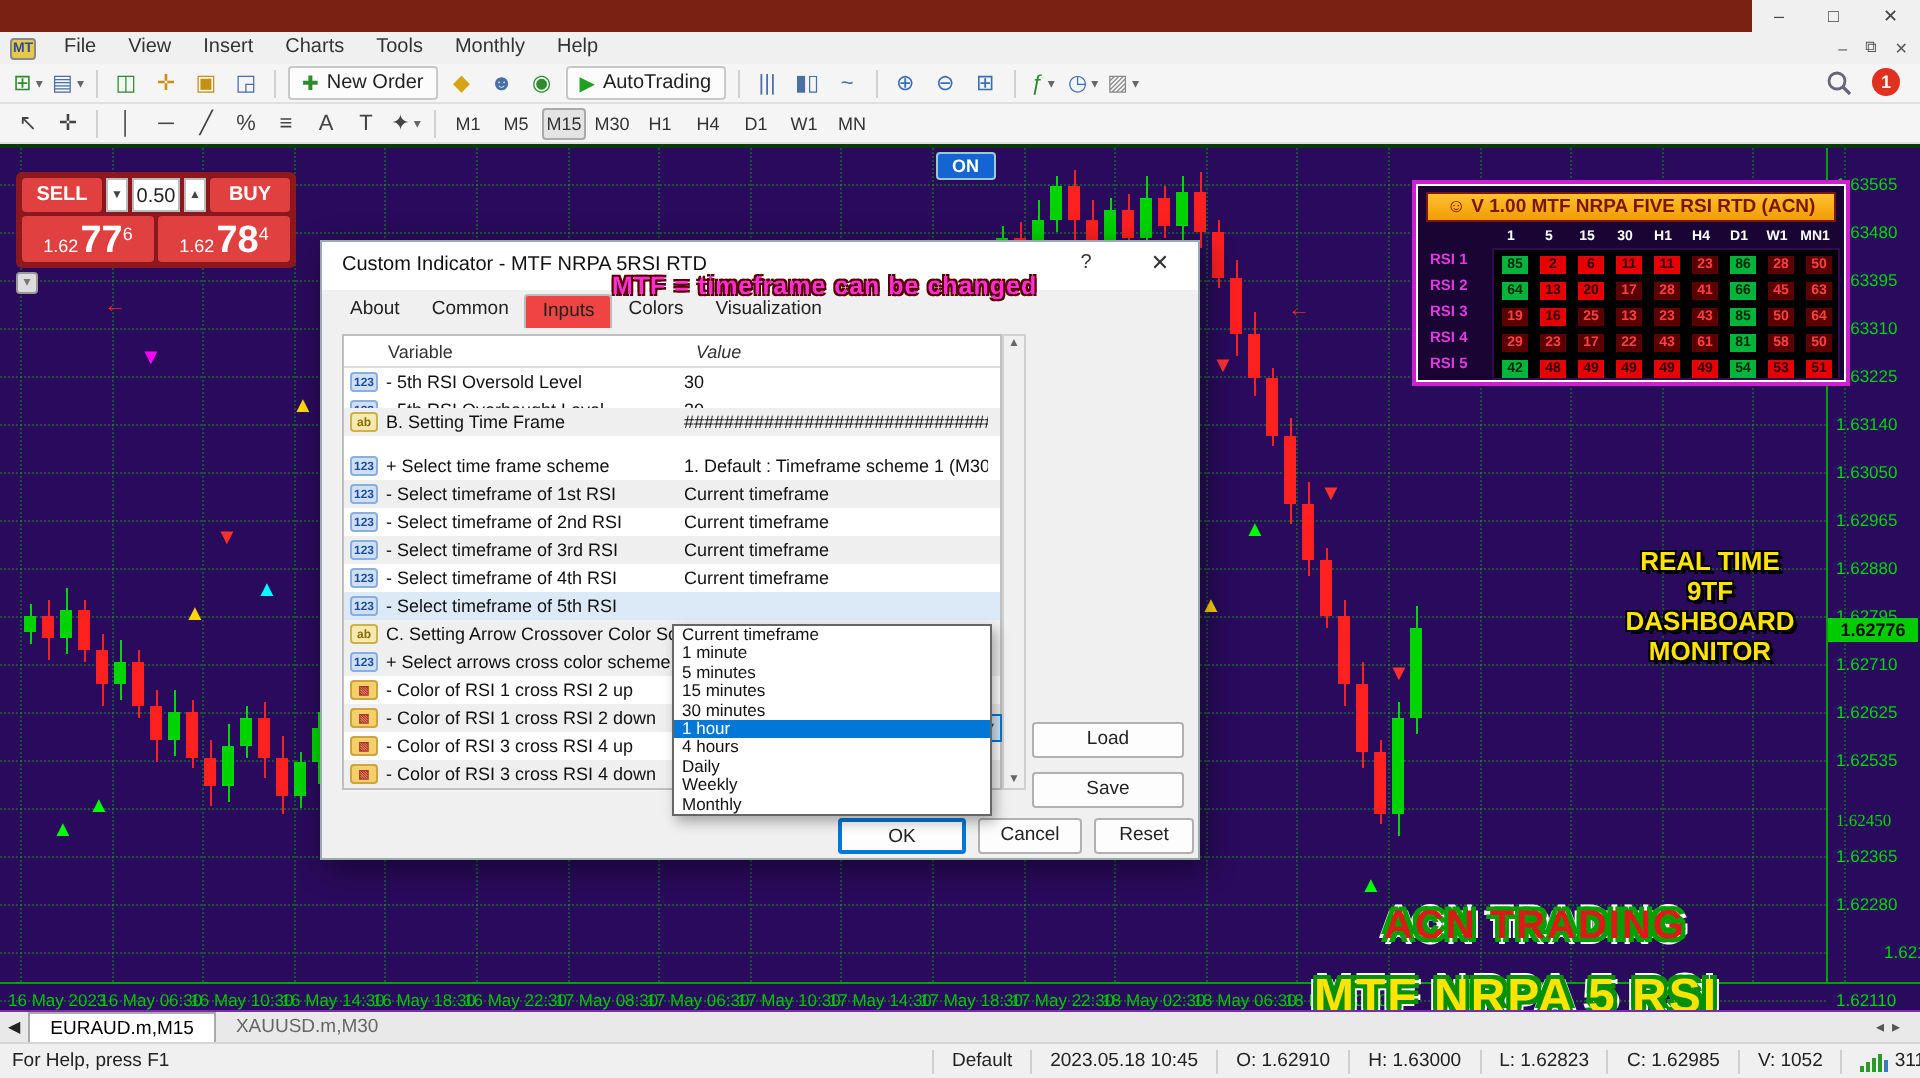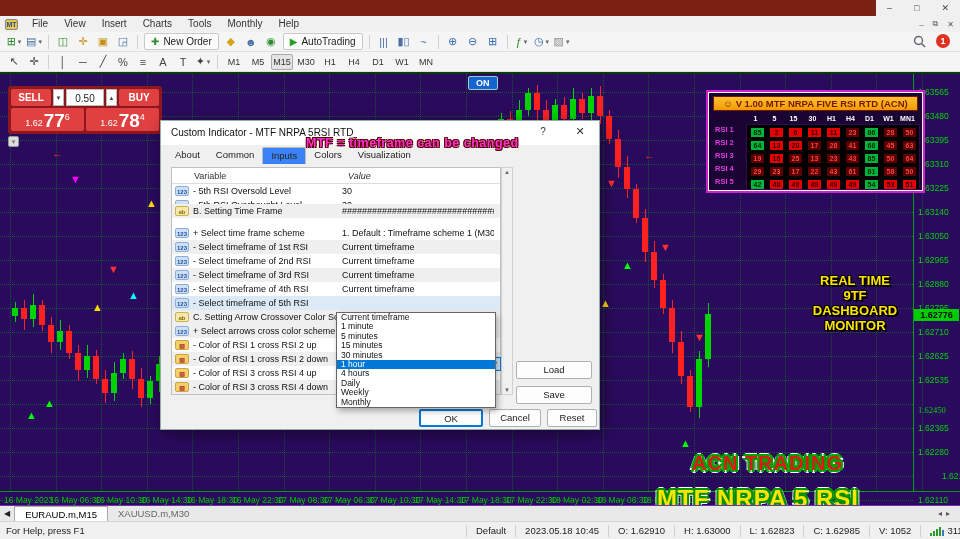--- a/index.html
+++ b/index.html
@@ -35,41 +35,41 @@
   .price-tick { position:absolute; left:918px; font-size:8.5px; color:#00d400; }
   .time-tick { position:absolute; top:421px; font-size:8.5px; color:#00c400; white-space:nowrap; }
   .candle-wick { position:absolute; width:1px; }
   .candle-body { position:absolute; width:6px; }
   .chart-arrow { position:absolute; font-size:11px; font-weight:bold; line-height:10px; }
   #quote-line { position:absolute; left:6px; top:2px; font-size:9.5px; color:#00d400; white-space:nowrap; }
   #on-badge { position:absolute; left:468px; top:2px; background:#1464d2; color:#fff; font-size:9px; font-weight:bold; padding:1px 7px; border-radius:2px; border:1px solid #9cc;text-align:right; }
   #cur-price-box { position:absolute; left:914px; top:234px; width:45px; height:12px; background:#00cc00; color:#001000; font-size:9px; font-weight:bold; text-align:center; line-height:12px; }
 
   
-  #trade-panel { position:absolute; left:8px; top:12px; width:154px; height:48px; background:rgba(150,25,25,.92); border-radius:3px; padding:3px; }
+  #trade-panel { position:absolute; left:8px; top:12px; width:140px; height:48px; background:rgba(150,25,25,.92); border-radius:3px; padding:3px; }
   #tp-row1 { display:flex; gap:2px; height:17px; }
   .tp-btn { flex:0 0 40px; background:#e04040; color:#fff; font-size:10px; font-weight:bold; text-align:center; line-height:17px; border-radius:2px; }
   .tp-spin { flex:0 0 11px; background:#fff; color:#444; font-size:6px; text-align:center; line-height:17px; border:1px solid #bbb; }
   #tp-vol { flex:1; background:#fff; color:#222; font-size:10px; text-align:center; line-height:17px; border:1px solid #bbb; }
   #tp-row2 { display:flex; gap:2px; margin-top:2px; height:23px; }
   .tp-price { flex:1; background:#e04040; color:#fff; border-radius:2px; display:flex; align-items:flex-end; justify-content:center; padding-bottom:1px; }
   .tp-price .small { font-size:9px; margin-right:1px; margin-bottom:2px; }
   .tp-price .big { font-size:19px; font-weight:bold; line-height:19px; }
   .tp-price .sup { font-size:9px; margin-bottom:8px; }
   #panel-collapse { position:absolute; left:8px; top:62px; width:11px; height:11px; background:#ddd; border:1px solid #999; border-radius:2px; font-size:7px; color:#777; text-align:center; line-height:10px; }
 
   
   #dialog { position:absolute; left:160px; top:120px; width:440px; height:310px; background:#f0f0f0; border:1px solid #9aa; box-shadow: 3px 4px 14px rgba(0,0,0,.45); }
   #dlg-titlebar { position:absolute; left:0; top:0; width:100%; height:24px; background:#fff; }
   #dlg-title { position:absolute; left:10px; top:6px; font-size:10px; color:#111; }
   #dlg-help { position:absolute; right:48px; top:5px; font-size:10px; color:#333; width:16px; text-align:center; }
   #dlg-close { position:absolute; right:10px; top:4px; font-size:11px; color:#333; width:18px; text-align:center; }
   #dlg-tabs { position:absolute; left:6px; top:26px; height:17px; display:flex; font-size:9.5px; color:#222; }
   .dlg-tab { padding:2px 8px 0 8px; height:17px; }
-  .dlg-tab.active { background:#3b82f6; border:1px solid #bbb; border-bottom:none; border-radius:2px 2px 0 0; }
+  .dlg-tab.active { background:#ef4444; border:1px solid #bbb; border-bottom:none; border-radius:2px 2px 0 0; }
   #dlg-table { position:absolute; left:10px; top:46px; width:330px; height:228px; background:#fff; border:1px solid #c0c0c0; overflow:hidden; }
   #dlg-thead { position:absolute; left:0; top:0; width:100%; height:16px; background:#fff; border-bottom:1px solid #ddd; font-size:9px; color:#333; }
   #dlg-thead .th-var { position:absolute; left:22px; top:3px; }
   #dlg-thead .th-val { position:absolute; left:176px; top:3px;font-style:italic; }
   .dlg-row { position:absolute; left:0; width:100%; height:14px; font-size:9px; color:#111; }
   .dlg-row.shaded { background:#efefef; }
   .dlg-row.sel { background:#dceaf7; }
   .row-icon { position:absolute; left:3px; top:2px; width:14px; height:10px; border-radius:2px; font-size:6px; font-weight:bold; text-align:center; line-height:10px; }
   .row-icon.num { background:#cfe0f5; color:#1c4d9c; border:1px solid #8aaede; }
   .row-icon.str { background:#f5e9af; color:#8a6d00; border:1px solid #cdb34a; }

